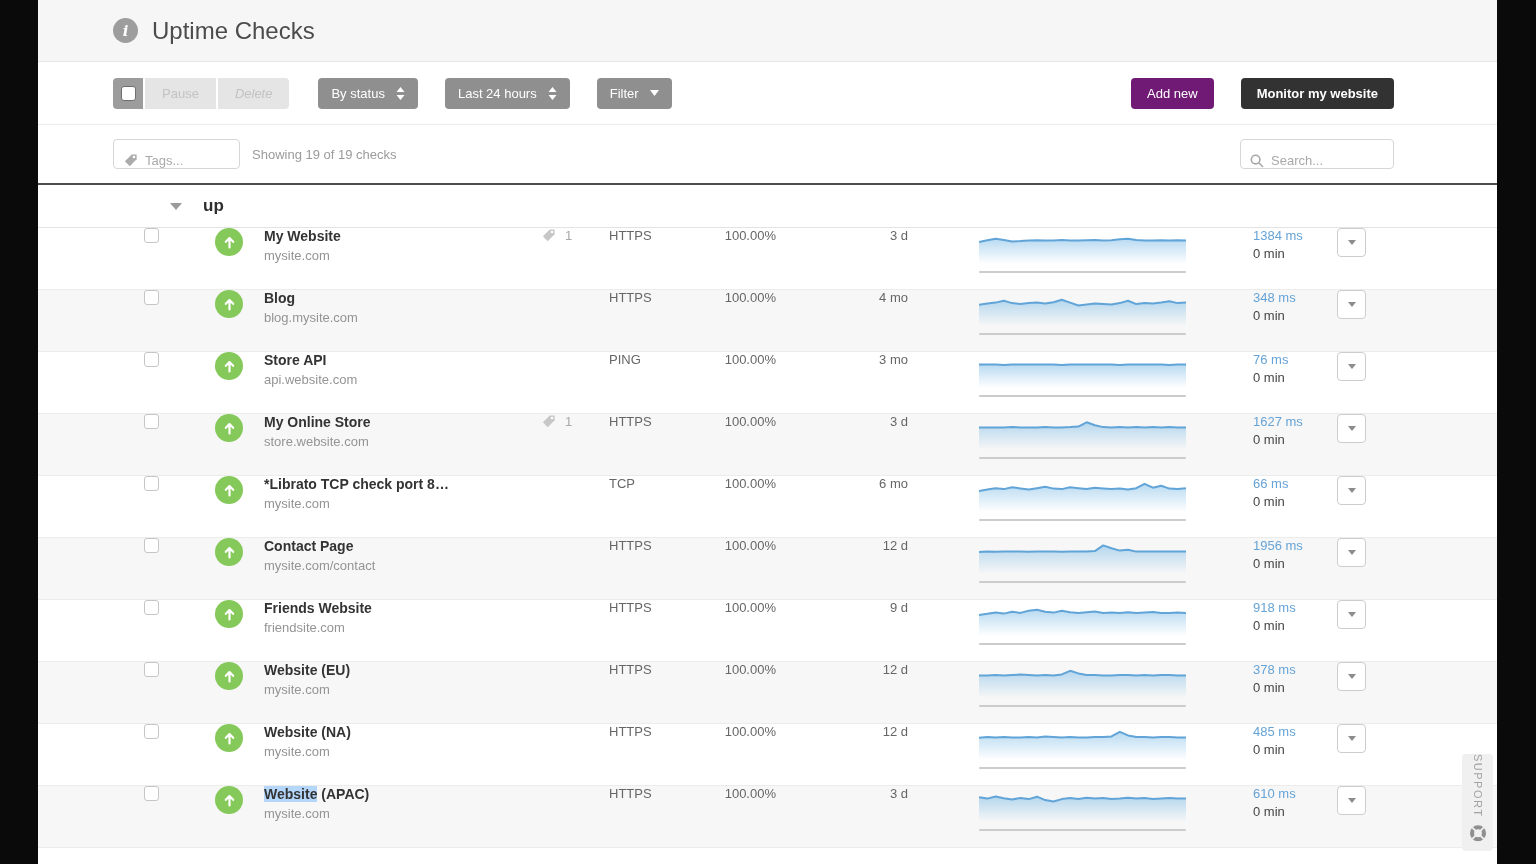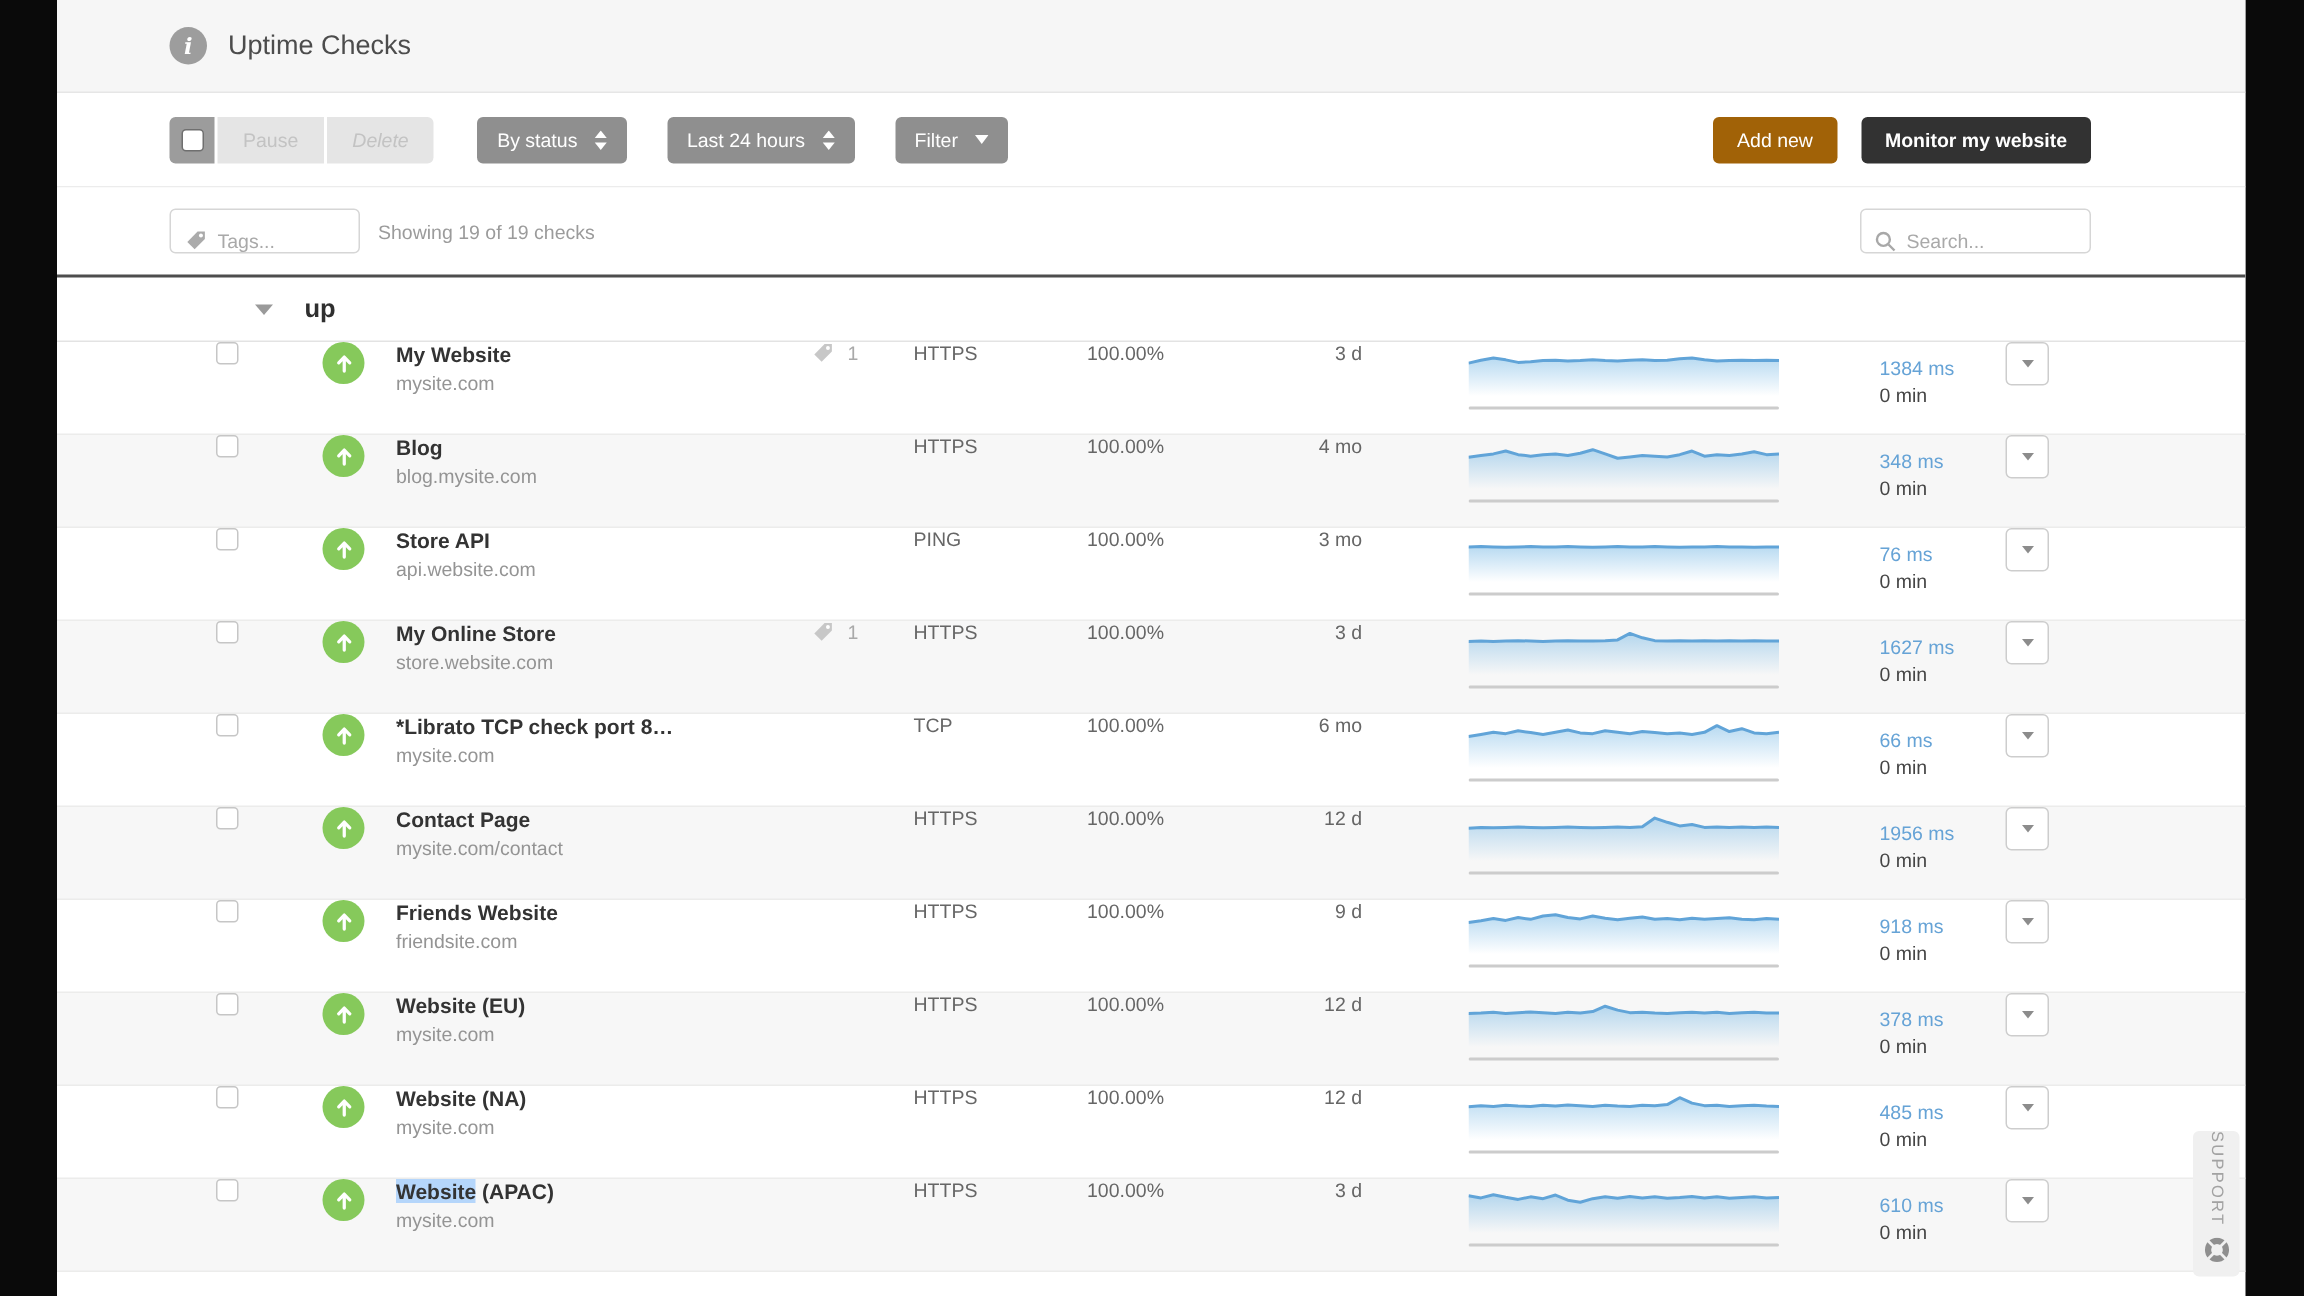--- a/index.html
+++ b/index.html
@@ -3,32 +3,32 @@
 <meta charset="utf-8">
 <style>
   * { box-sizing: border-box; margin: 0; padding: 0; }
   body { background:#000; font-family:"Liberation Sans", sans-serif; }
   .stage { position:relative; width:1536px; height:864px; background:#0a0a0a; overflow:hidden; }
   .app { position:absolute; left:38px; top:0; width:1459px; height:864px; background:#fff; overflow:hidden; }
 
   
   .titlebar { height:62px; background:#f6f6f6; border-bottom:1px solid #e6e6e6; display:flex; align-items:center; padding-left:75px; }
   .info-icon { width:25px; height:25px; border-radius:50%; background:#9d9d9d; color:#fff; font-family:"DejaVu Serif", serif; font-style:italic; font-weight:bold; font-size:15px; display:flex; align-items:center; justify-content:center; cursor:pointer; }
-  .page-title { margin-left:14px; font-size:18px; color:#4c4c4c; }
+  .page-title { margin-left:14px; font-size:24px; color:#4c4c4c; }
 
   
   .toolbar { height:63px; background:#fff; border-bottom:1px solid #ececec; display:flex; align-items:center; padding:0 103px 0 75px;gap:16px; }
   .seg-group { display:flex; gap:2px; }
   .select-chip { width:30px; height:31px; background:#9c9c9c; border-radius:4px 0 0 4px; display:flex; align-items:center; justify-content:center; cursor:pointer; }
   .select-chip .box { width:15px; height:15px; background:#fff; border:1px solid #6f6f6f; border-radius:3px; }
   .btn { height:31px; border:none; border-radius:4px; font-size:13px; font-family:inherit; display:inline-flex; align-items:center; cursor:pointer; }
   .btn-disabled { background:#e5e5e5; color:#c3c3c3; padding:0 17px; border-radius:0; }
   .btn-disabled.last { border-radius:0 4px 4px 0;font-style:italic; }
   .btn-gray { background:#8f8f8f; color:#fff; padding:0 13px; gap:11px; }
-  .btn-addnew { background:#a16207; color:#fff; padding:0 16px; }
+  .btn-addnew { background:#701a75; color:#fff; padding:0 16px; margin-right:11px; }
   .btn-dark { background:#323232; color:#fff; padding:0 16px; font-weight:bold; }
   .ml13 { margin-left:13px; } .ml11 { margin-left:11px; }
   .spacer { flex:1; }
 
   
   .filterbar { height:58px; display:flex; align-items:center; padding:0 103px 0 75px; background:#fff; }
   .input-box { height:30px; border:1px solid #d6d6d6; border-radius:4px; background:#fff; display:flex; align-items:flex-end; padding:0 9px; gap:7px; }
   .input-box input { border:none; outline:none; background:transparent; font-size:13px; color:#555; font-family:inherit; }
   .input-box input::placeholder { color:#a9a9a9; }
   .tags-box { width:127px; } .tags-box input { width:80px; }
@@ -61,21 +61,21 @@
   .status-up { width:28px; height:28px; border-radius:50%; background:#86c95b; display:flex; align-items:center; justify-content:center; }
   .cell-name { width:277px; }
   .site-name { font-size:14px; font-weight:bold; color:#333; margin-bottom:4px; cursor:pointer; }
   .site-host { font-size:13px; color:#949494; }
   .cell-tags { width:68px; display:flex; align-items:center; gap:9px; color:#a9a9a9; font-size:13px; }
   .cell-type { width:100px; font-size:13px; color:#666; }
   .cell-uptime { width:67px; text-align:right; font-size:13px; color:#666; }
   .cell-upsince { width:132px; text-align:right; font-size:13px; color:#666; }
   .cell-spark { width:278px; padding-left:71px; }
   .cell-ms { width:151px; padding-left:67px; font-size:13px; }
-  .ms-link { color:#66a3d6; margin-bottom:3px; cursor:pointer;margin-top:10px; }
+  .ms-link { color:#66a3d6; margin-bottom:3px; cursor:pointer; }
   .outage { color:#454545; }
   .cell-menu { width:29px; }
   .row-menu { width:29px; height:29px; border:1px solid #cdcdcd; border-radius:4px; background:#fff; display:flex; align-items:center; justify-content:center; cursor:pointer; }
   .caret-down { width:0; height:0; border-left:4px solid transparent; border-right:4px solid transparent; border-top:5px solid #8c8c8c; }
   .text-selected { background:#b5d6fb; }
 
   
   .support-tab { position:absolute; right:4px; bottom:13px; width:31px; height:97px; background:#f0f0f0; border-radius:4px; display:flex; flex-direction:column; align-items:center; justify-content:flex-end; padding-bottom:9px; gap:8px; cursor:pointer; }
   .support-text { writing-mode:vertical-rl; font-size:11px; color:#a2a2a2; letter-spacing:1.5px; }
 </style>

